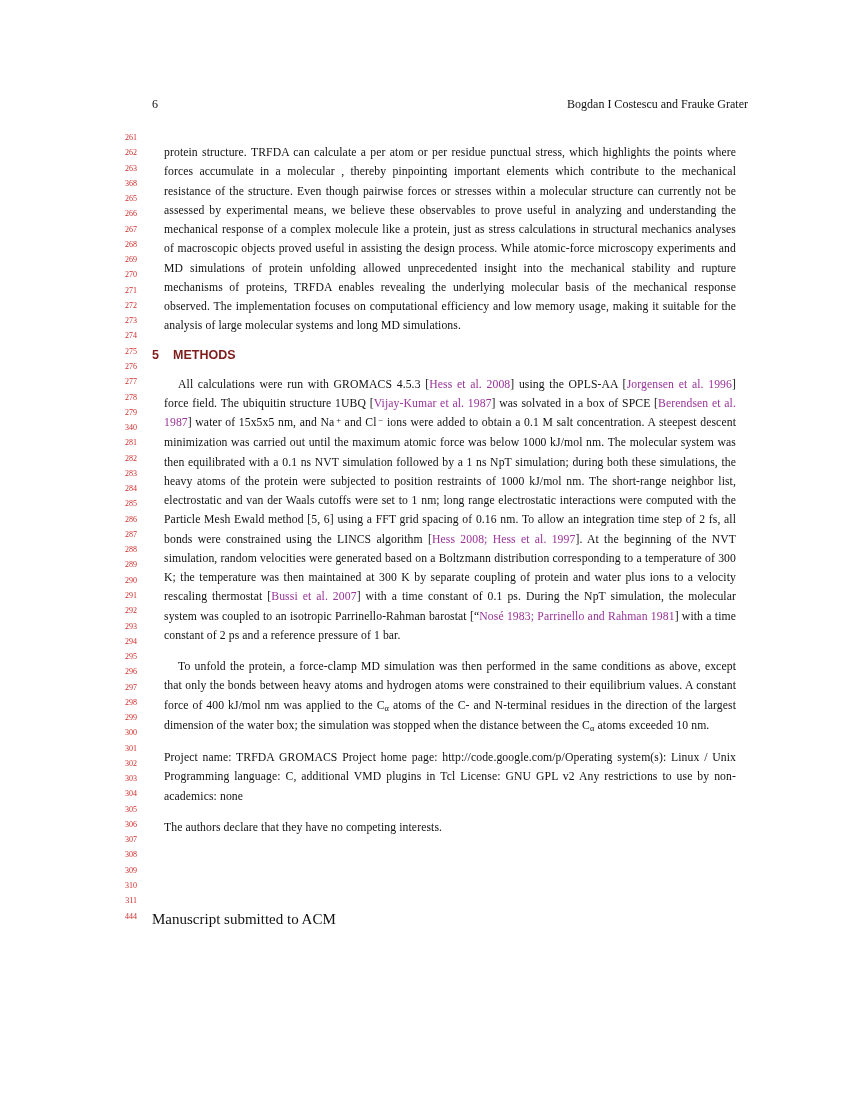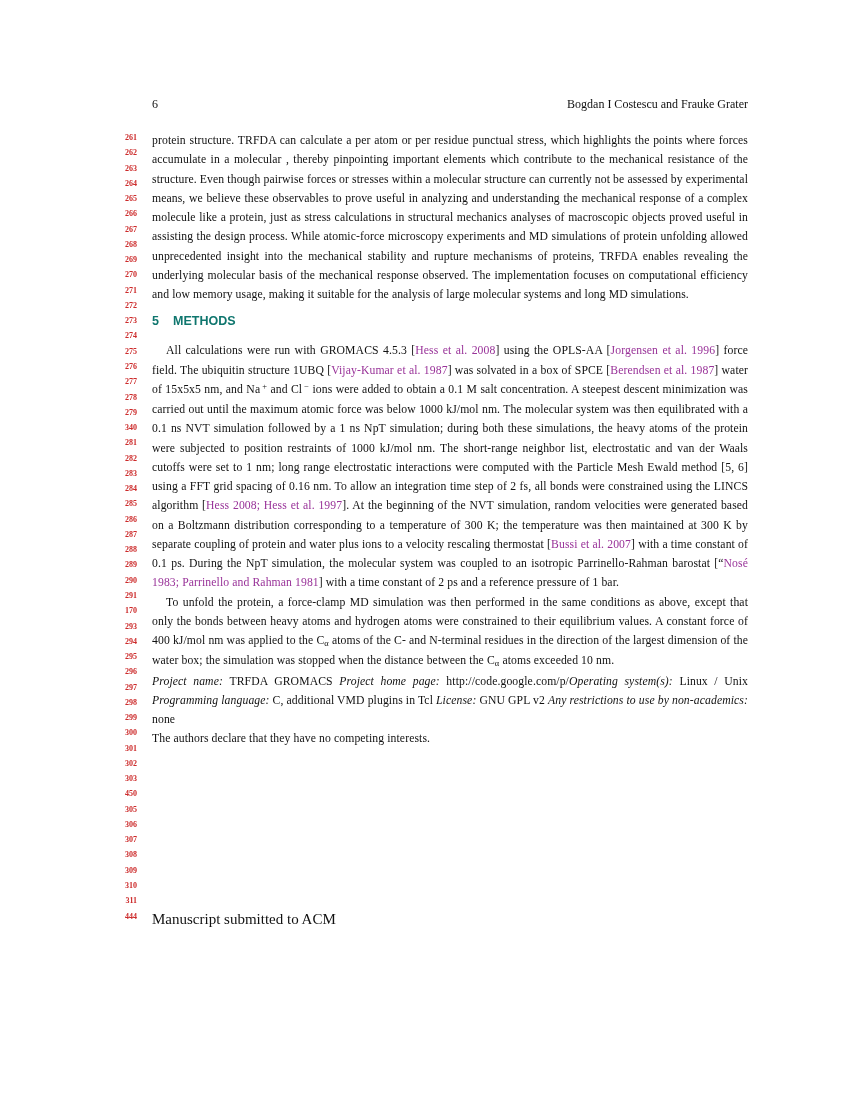--- a/index.html
+++ b/index.html
@@ -1,48 +1,48 @@
 <!DOCTYPE html>
 <html><head>
 <meta charset="utf-8">
 <style>
   html,body{margin:0;padding:0;background:#ffffff;}
   .sheet{position:relative;width:850px;height:1100px;background:#ffffff;overflow:hidden;
          font-family:"Liberation Serif","DejaVu Serif",serif;color:#111111;}
   .pg-header{position:absolute;left:152px;top:97px;width:596px;display:flex;
              justify-content:space-between;font-size:12px;color:#111111;}
   .gutter{position:absolute;left:112px;top:130px;width:25px;text-align:right;
-          font-size:8px;color:#cc2a2a;font-family:"Liberation Serif",serif;font-weight:bold;}
+          font-size:8px;color:#cc2a2a;font-family:"Liberation Serif",serif;}
   .gutter div{height:15.27px;line-height:15.27px;}
   .article{position:absolute;left:152px;top:131px;width:596px;}
-  .article p{margin:0;text-align:justify;font-size:11.7px;line-height:19.25px;
+  .article p{margin:12px;text-align:justify;font-size:11.7px;line-height:19.25px;
              letter-spacing:0.1px;}
   .article p.indent{text-indent:14px;}
   .heading{margin:10px 0 12px 0;font-family:"Liberation Sans","DejaVu Sans",sans-serif;
-           font-weight:bold;font-size:12.5px;line-height:15px;color:#0f766e;}
+           font-weight:bold;font-size:12.5px;line-height:15px;color:#7f1d1d;}
   .heading .hnum{display:inline-block;min-width:10px;margin-right:11px;}
   .cite{color:#993399;}
-  .i{font-style:italic;}
+  .i{}
   .sup{font-size:0.72em;position:relative;top:-0.4em;margin-left:2px;}
   .sub{font-size:0.72em;position:relative;top:0.25em;}
   .pg-footer{position:absolute;left:152px;top:911px;font-size:15px;color:#111111;}
 </style>
 </head>
 <body>
 
 <div class="sheet">
   <div class="pg-header">
     <span>6</span>
     <span>Bogdan I Costescu and Frauke Grater</span>
   </div>
   <div class="gutter">
       <div>261</div>
       <div>262</div>
       <div>263</div>
-      <div>264</div>
+      <div>368</div>
       <div>265</div>
       <div>266</div>
       <div>267</div>
       <div>268</div>
       <div>269</div>
       <div>270</div>
       <div>271</div>
       <div>272</div>
       <div>273</div>
       <div>274</div>
@@ -56,33 +56,33 @@
       <div>282</div>
       <div>283</div>
       <div>284</div>
       <div>285</div>
       <div>286</div>
       <div>287</div>
       <div>288</div>
       <div>289</div>
       <div>290</div>
       <div>291</div>
-      <div>170</div>
+      <div>292</div>
       <div>293</div>
       <div>294</div>
       <div>295</div>
       <div>296</div>
       <div>297</div>
       <div>298</div>
       <div>299</div>
       <div>300</div>
       <div>301</div>
       <div>302</div>
       <div>303</div>
-      <div>450</div>
+      <div>304</div>
       <div>305</div>
       <div>306</div>
       <div>307</div>
       <div>308</div>
       <div>309</div>
       <div>310</div>
       <div>311</div>
       <div>444</div>
     </div>
   <div class="article">

